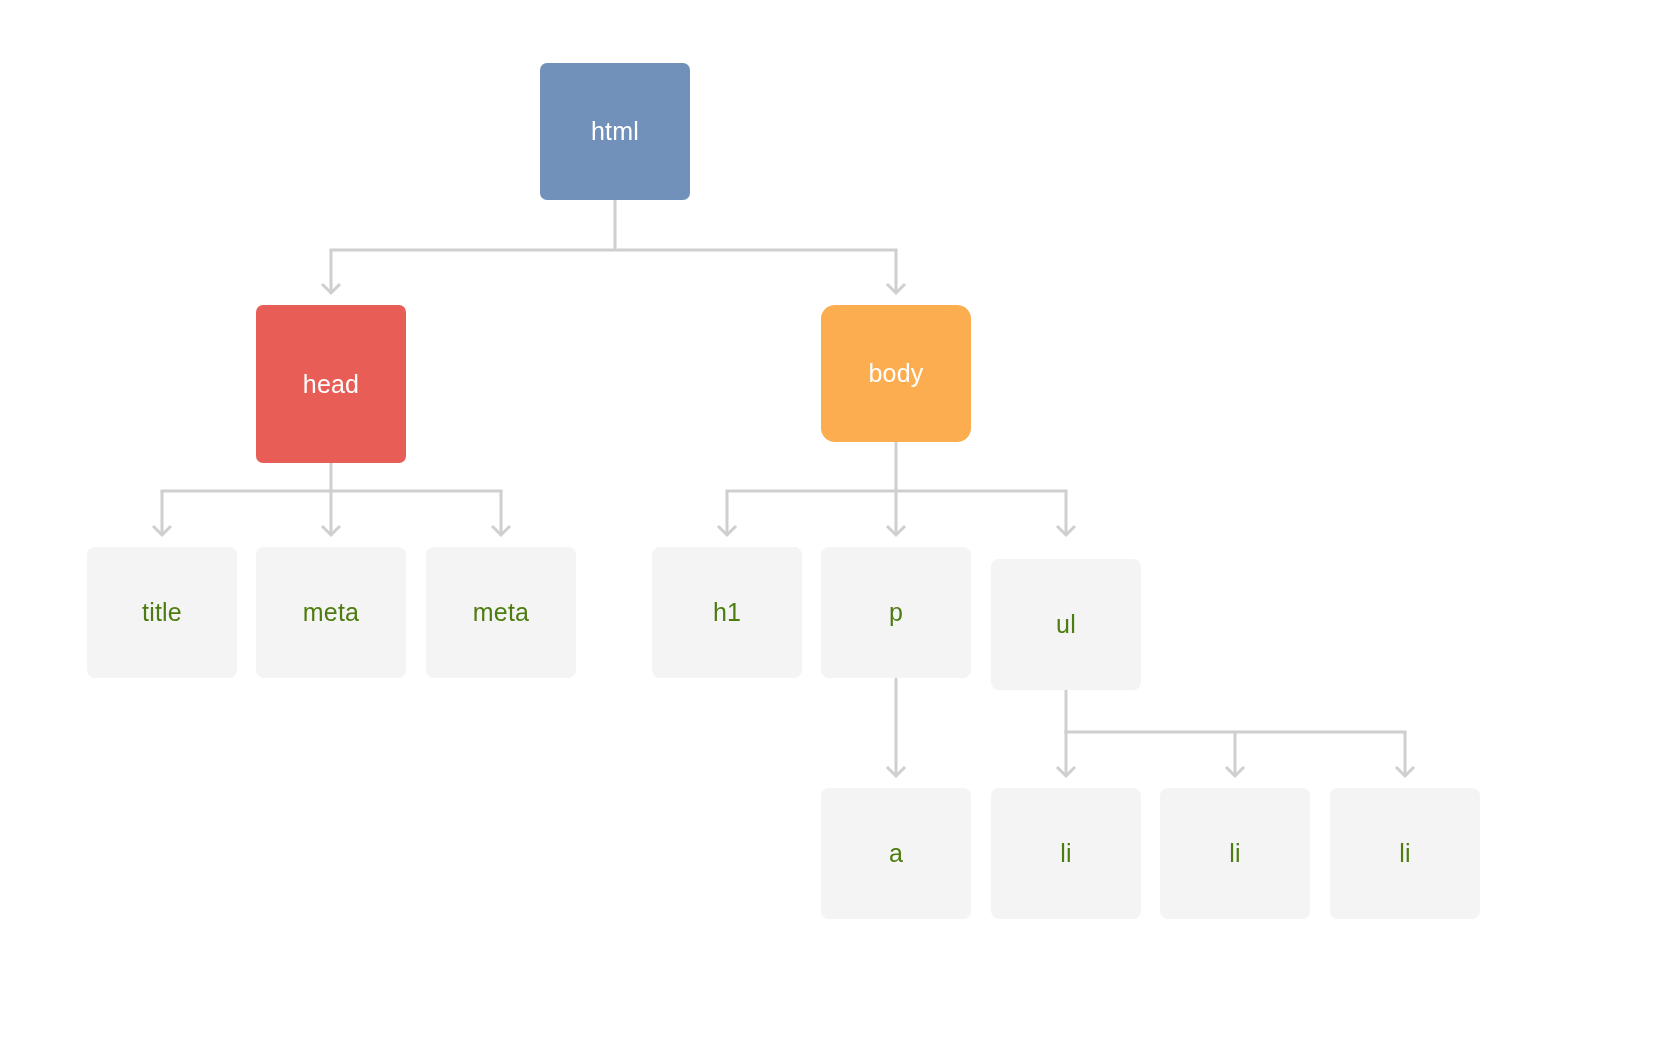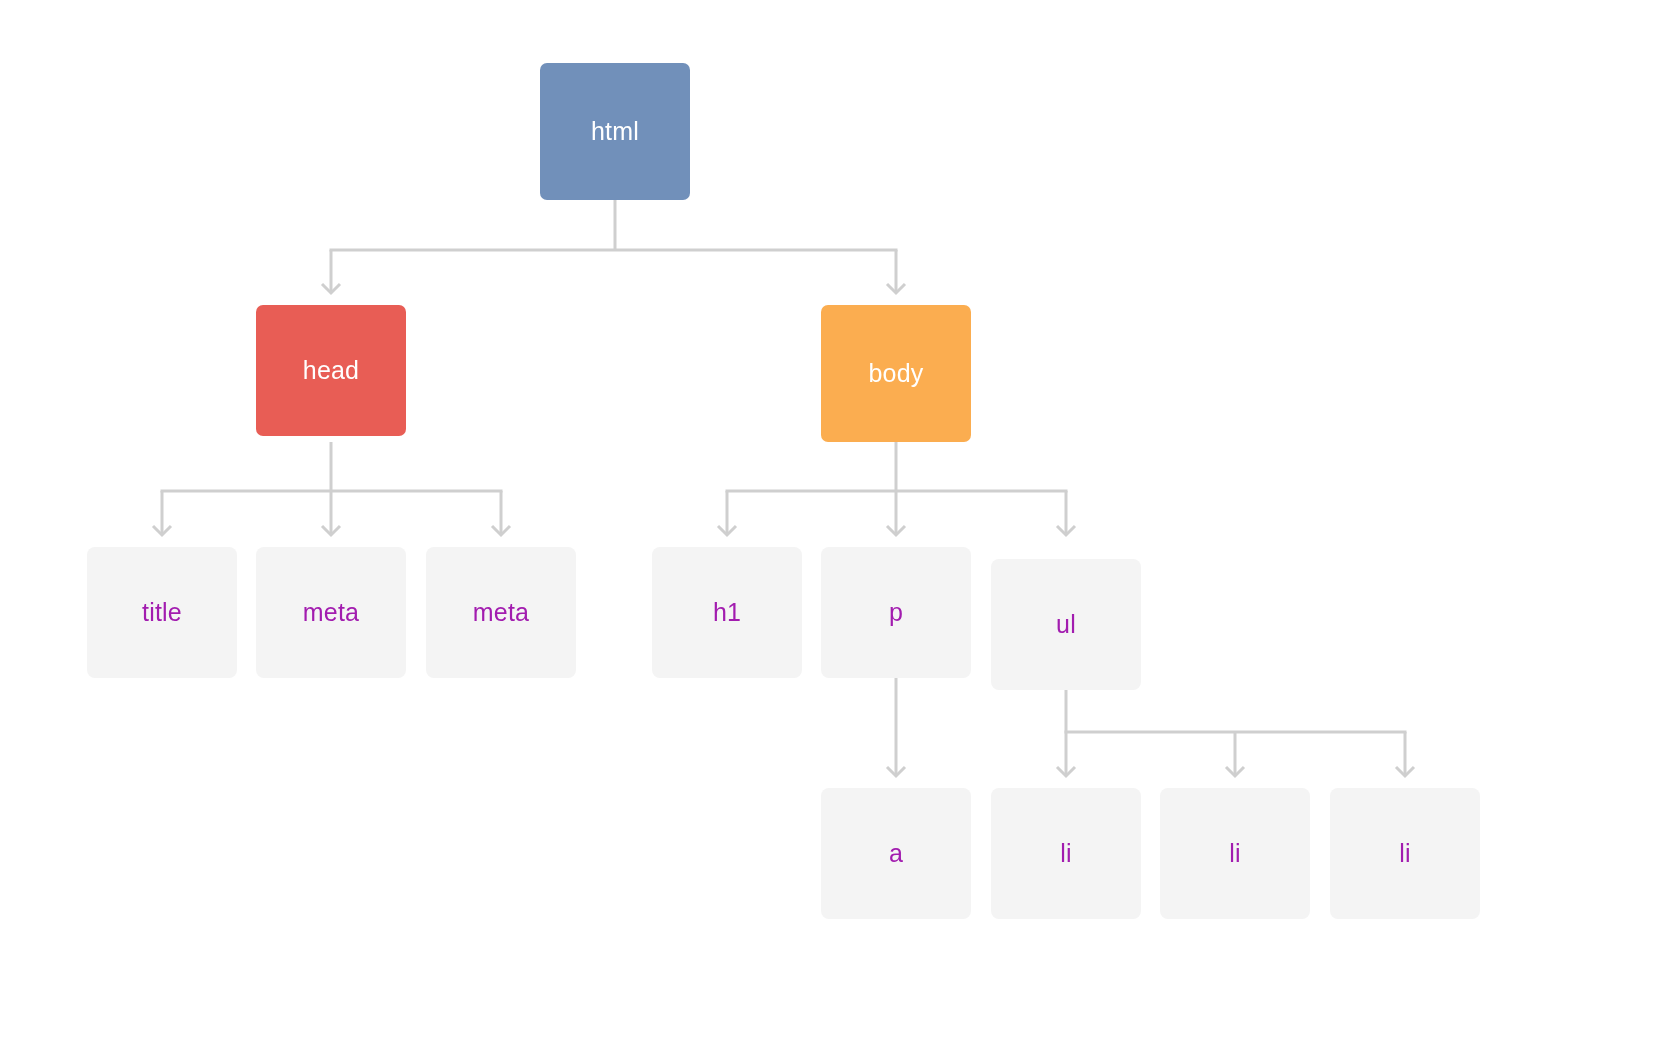--- a/index.html
+++ b/index.html
@@ -46,28 +46,28 @@
     border-radius: 7px;
   }
   .node.kind-root .node-label { color: #ffffff; }
   .node.kind-head {
     background: #e85d55;
     border-radius: 7px;
   }
   .node.kind-head .node-label { color: #ffffff; }
   .node.kind-body {
     background: #fbad50;
-    border-radius: 7px;
+    border-radius: 14px;
   }
   .node.kind-body .node-label { color: #ffffff; }
   .node.kind-leaf {
     background: #f4f4f4;
     border-radius: 8px;
   }
-  .node.kind-leaf .node-label { color: #a21caf; }
+  .node.kind-leaf .node-label { color: #4d7c0f; }
 </style>
 </head>
 <body>
 
 <div id="canvas">
   <svg id="edges" viewBox="0 0 1664 1048" width="1664" height="1048" aria-hidden="true">
       <line x1="615" y1="200" x2="615" y2="250" stroke="#cfcfcf" stroke-width="3" stroke-linecap="butt"></line>
       <line x1="329.5" y1="250" x2="897.5" y2="250" stroke="#cfcfcf" stroke-width="3" stroke-linecap="butt"></line>
       <line x1="331" y1="250" x2="331" y2="293" stroke="#cfcfcf" stroke-width="3" stroke-linecap="butt"></line>
       <path d="M322 284 L331 293 L340 284" fill="none" stroke="#cfcfcf" stroke-width="3" stroke-linecap="butt" stroke-linejoin="miter"></path>
@@ -97,21 +97,21 @@
       <path d="M1057 767 L1066 776 L1075 767" fill="none" stroke="#cfcfcf" stroke-width="3" stroke-linecap="butt" stroke-linejoin="miter"></path>
       <line x1="1235" y1="732" x2="1235" y2="776" stroke="#cfcfcf" stroke-width="3" stroke-linecap="butt"></line>
       <path d="M1226 767 L1235 776 L1244 767" fill="none" stroke="#cfcfcf" stroke-width="3" stroke-linecap="butt" stroke-linejoin="miter"></path>
       <line x1="1405" y1="732" x2="1405" y2="776" stroke="#cfcfcf" stroke-width="3" stroke-linecap="butt"></line>
       <path d="M1396 767 L1405 776 L1414 767" fill="none" stroke="#cfcfcf" stroke-width="3" stroke-linecap="butt" stroke-linejoin="miter"></path>
     </svg>
   <div id="nodes">
       <div class="node kind-root" style="left: 540px; top: 63px; width: 150px; height: 137px;">
         <span class="node-label">html</span>
       </div>
-      <div class="node kind-head" style="left: 256px; top: 305px; width: 150px; height: 131px;">
+      <div class="node kind-head" style="left: 256px; top: 305px; width: 150px; height: 158px;">
         <span class="node-label">head</span>
       </div>
       <div class="node kind-body" style="left: 821px; top: 305px; width: 150px; height: 137px;">
         <span class="node-label">body</span>
       </div>
       <div class="node kind-leaf" style="left: 87px; top: 547px; width: 150px; height: 131px;">
         <span class="node-label">title</span>
       </div>
       <div class="node kind-leaf" style="left: 256px; top: 547px; width: 150px; height: 131px;">
         <span class="node-label">meta</span>

